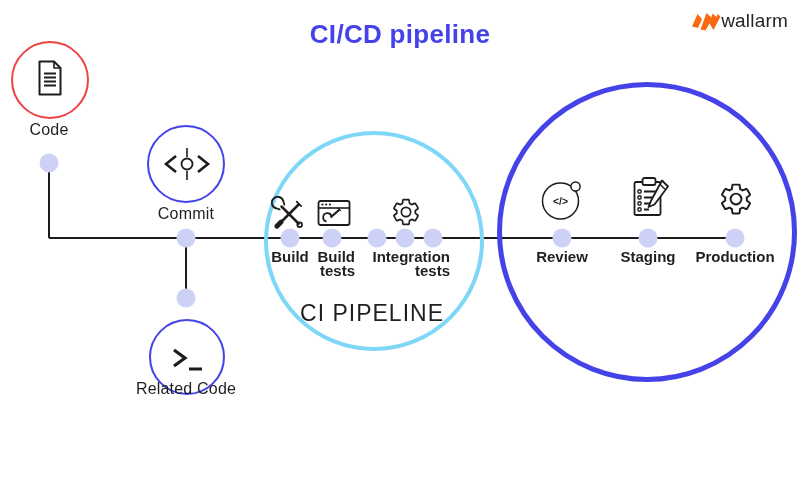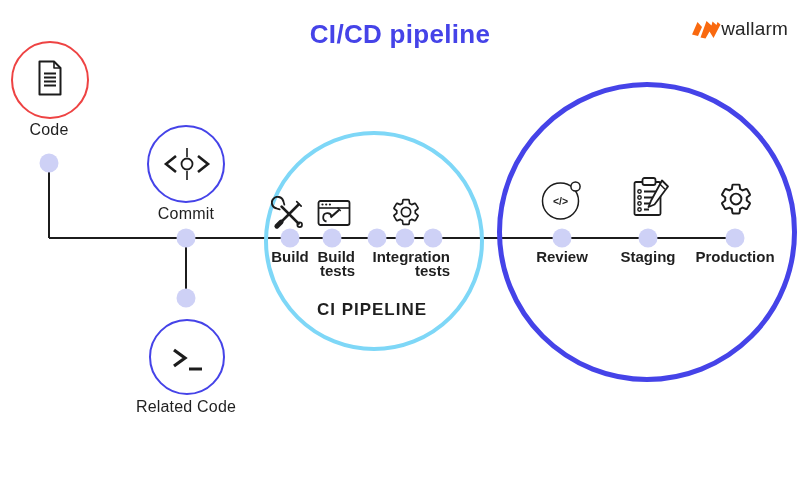--- a/index.html
+++ b/index.html
@@ -9,38 +9,38 @@
   *{margin:0;padding:0;box-sizing:border-box}
   html,body{background:#fff}
   .canvas{
     position:relative;width:800px;height:436px;background:#fff;overflow:hidden;
     font-family:"Liberation Sans",sans-serif;color:var(--text);
   }
   .title{
     position:absolute;left:0;right:0;top:19px;text-align:center;
     font-size:26px;font-weight:700;color:var(--blue);letter-spacing:.3px;
   }
-  .logo{position:absolute;top:18px;right:12px;display:flex;align-items:center;}
+  .logo{position:absolute;top:10px;right:12px;display:flex;align-items:center;}
   .logo-text{font-size:19px;font-weight:500;color:#262626;letter-spacing:.2px}
   .hline,.vline{position:absolute;background:var(--ink)}
   .hline{height:1.5px}.vline{width:1.5px}
   .dot{position:absolute;width:19px;height:19px;border-radius:50%;
        background:var(--dot);transform:translate(-50%,-50%)}
   .ring{position:absolute;border-radius:50%;background:transparent}
   .ring.code{left:11px;top:41px;width:78px;height:78px;border:2px solid var(--red)}
   .ring.commit{left:147px;top:125px;width:78px;height:78px;border:2px solid var(--blue)}
   .ring.related{left:149px;top:319px;width:76px;height:76px;border:2px solid var(--blue)}
   .ring.ci{left:264px;top:131px;width:220px;height:220px;border:4px solid var(--cyan)}
   .ring.cd{left:497px;top:82px;width:300px;height:300px;border:5px solid var(--blue)}
   .lbl{position:absolute;transform:translateX(-50%);text-align:right;
        color:var(--text);white-space:nowrap}
   .node-lbl{font-size:16px;font-weight:500;letter-spacing:.2px}
   .step-lbl{font-size:15px;line-height:14px;font-weight:700}
   .step-lbl.wrap{white-space:normal}
-  .zone-lbl{font-size:17px;font-weight:700;letter-spacing:1px}
+  .zone-lbl{font-size:23px;font-weight:400;letter-spacing:1px}
   .icon{position:absolute;transform:translate(-50%,-50%);color:var(--ink);line-height:0}
   .icon svg{display:block}
 </style>
 </head>
 <body>
 
 <div class="canvas">
 
   <div class="title">CI/CD pipeline</div>
   <div class="logo">
@@ -155,21 +155,21 @@
   </span>
 
   <span class="icon" style="left:736px;top:199px">
     <svg width="36" height="36" viewBox="0 0 24 24" fill="none" stroke="currentColor" stroke-linejoin="round" stroke-width="1.3">
       <path d="M19.14 12.94c.04-.3.06-.61.06-.94 0-.32-.02-.64-.07-.94l2.03-1.58c.18-.14.23-.41.12-.61l-1.92-3.32c-.12-.22-.37-.29-.59-.22l-2.39.96c-.5-.38-1.03-.7-1.62-.94l-.36-2.54c-.04-.24-.24-.41-.48-.41h-3.84c-.24 0-.43.17-.47.41l-.36 2.54c-.59.24-1.13.56-1.62.94l-2.39-.96c-.22-.08-.47 0-.59.22L2.74 8.87c-.12.21-.08.47.12.61l2.03 1.58c-.05.3-.09.63-.09.94s.02.64.07.94l-2.03 1.58c-.18.14-.23.41-.12.61l1.92 3.32c.12.22.37.29.59.22l2.39-.96c.5.38 1.03.7 1.62.94l.36 2.54c.05.24.24.41.48.41h3.84c.24 0 .44-.17.47-.41l.36-2.54c.59-.24 1.13-.56 1.62-.94l2.39.96c.22.08.47 0 .59-.22l1.92-3.32c.12-.22.07-.47-.12-.61l-2.01-1.58zM12 15.6c-1.98 0-3.6-1.62-3.6-3.6s1.62-3.6 3.6-3.6 3.6 1.62 3.6 3.6-1.62 3.6-3.6 3.6z"></path>
     </svg>
   </span>
 
   <div class="lbl node-lbl" style="left:49px;top:121px">Code</div>
   <div class="lbl node-lbl" style="left:186px;top:205px">Commit</div>
-  <div class="lbl node-lbl" style="left:186px;top:398px">Related Code</div>
+  <div class="lbl node-lbl" style="left:186px;top:380px">Related Code</div>
 
   <div class="lbl step-lbl" style="left:290px;top:250px">Build</div>
   <div class="lbl step-lbl wrap" style="left:333px;top:250px;width:44px">Build tests</div>
   <div class="lbl step-lbl wrap" style="left:406px;top:250px;width:88px">Integration tests</div>
 
   <div class="lbl step-lbl" style="left:562px;top:250px">Review</div>
   <div class="lbl step-lbl" style="left:648px;top:250px">Staging</div>
   <div class="lbl step-lbl" style="left:735px;top:250px">Production</div>
 
   <div class="lbl zone-lbl" style="left:372px;top:300px">CI PIPELINE</div>

